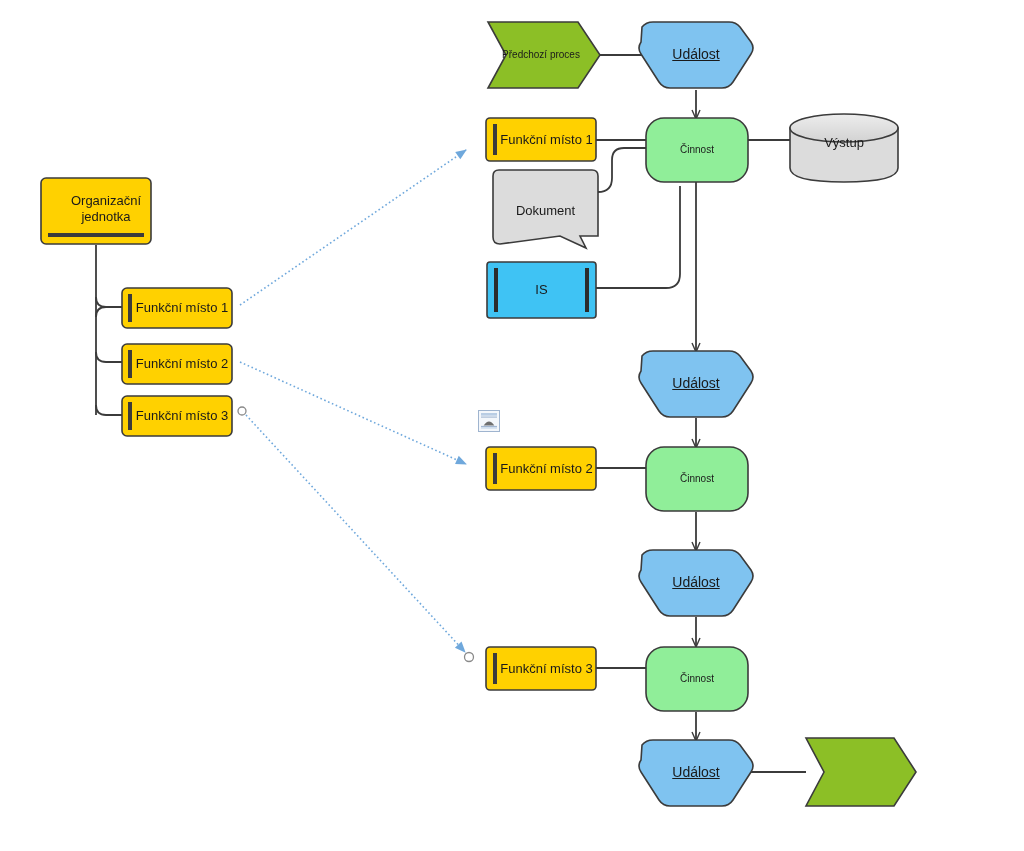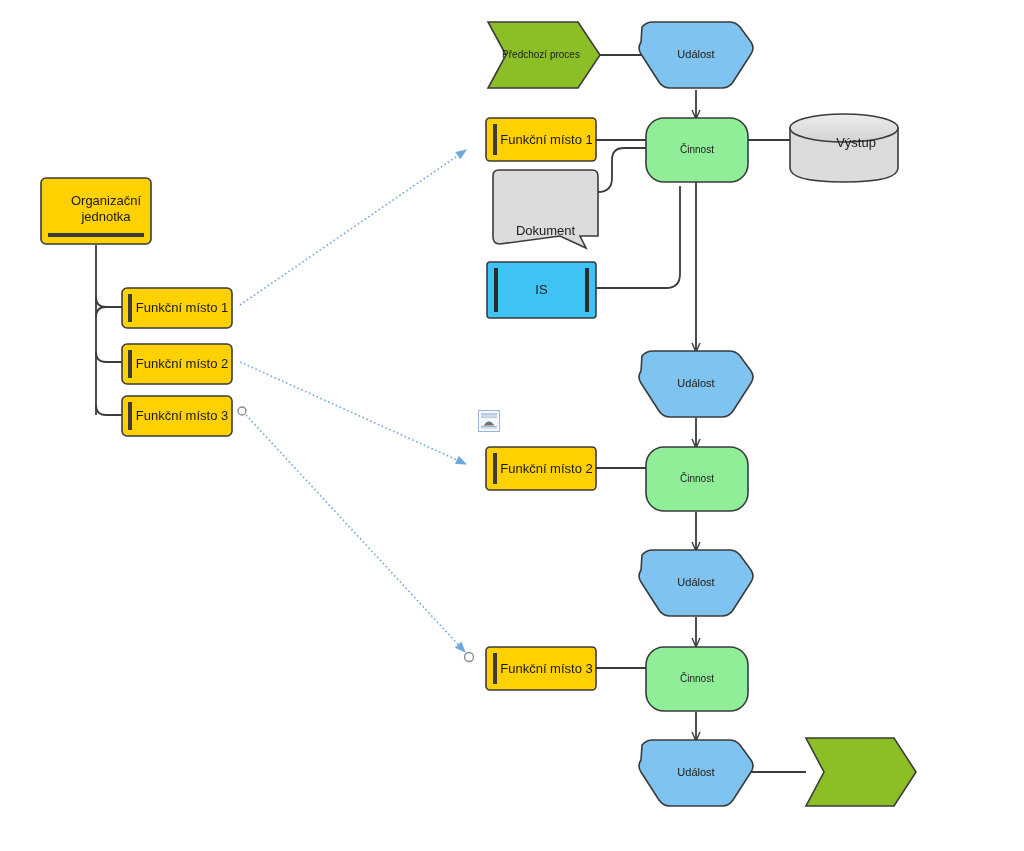--- a/index.html
+++ b/index.html
@@ -31,26 +31,26 @@
     justify-content: center;
     text-align: center;
     color: #1a1a1a;
     font-size: 13px;
     line-height: 1.22;
     pointer-events: none;
     white-space: pre-line;
   }
   .label-org      { font-size: 13px; margin-left: 10px; }
   .label-role     { font-size: 13px; text-align: center; }
-  .label-event    { font-size: 11px; }
+  .label-event    { font-size: 14px; text-decoration: underline; }
   .label-activity { font-size: 10px; }
   .label-process  { font-size: 10px; }
   .label-doc      { font-size: 13px; }
   .label-is       { font-size: 13px; }
-  .label-store    { font-size: 13px; padding-left: 12px; }
+  .label-store    { font-size: 13px; }
   .img-anchor-icon {
     position: absolute;
     left: 478px;
     top: 410px;
     width: 22px;
     height: 22px;
     box-sizing: border-box;
     border: 1px solid #9fb4cf;
     background: #f4f7fb;
     padding: 2px;
@@ -220,21 +220,21 @@
   <div class="node-label label-role" style="left:132px; top:288px; width:100px; height:40px;">Funkční místo 1</div>
   <div class="node-label label-role" style="left:132px; top:344px; width:100px; height:40px;">Funkční místo 2</div>
   <div class="node-label label-role" style="left:132px; top:396px; width:100px; height:40px;">Funkční místo 3</div>
 
   <div class="node-label label-process" style="left:482px; top:40px; width:118px; height:30px;">Předchozí proces</div>
 
   <div class="node-label label-event" style="left:641px; top:40px; width:110px; height:30px;">Událost</div>
 
   <div class="node-label label-role" style="left:497px; top:118px; width:99px; height:43px;">Funkční místo 1</div>
 
-  <div class="node-label label-doc" style="left:493px; top:196px; width:105px; height:30px;margin-top:20px;">Dokument</div>
+  <div class="node-label label-doc" style="left:493px; top:196px; width:105px; height:30px;">Dokument</div>
 
   <div class="node-label label-is" style="left:487px; top:275px; width:109px; height:30px;">IS</div>
 
   <div class="node-label label-activity" style="left:646px; top:135px; width:102px; height:30px;">Činnost</div>
 
   <div class="node-label label-store" style="left:790px; top:128px; width:108px; height:30px;">Výstup</div>
 
   <div class="node-label label-event" style="left:641px; top:369px; width:110px; height:30px;">Událost</div>
 
   <div class="node-label label-role" style="left:497px; top:447px; width:99px; height:43px;">Funkční místo 2</div>

